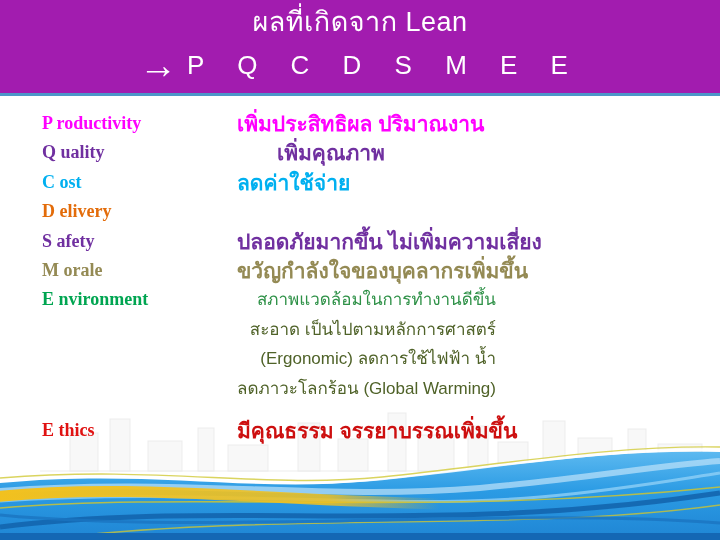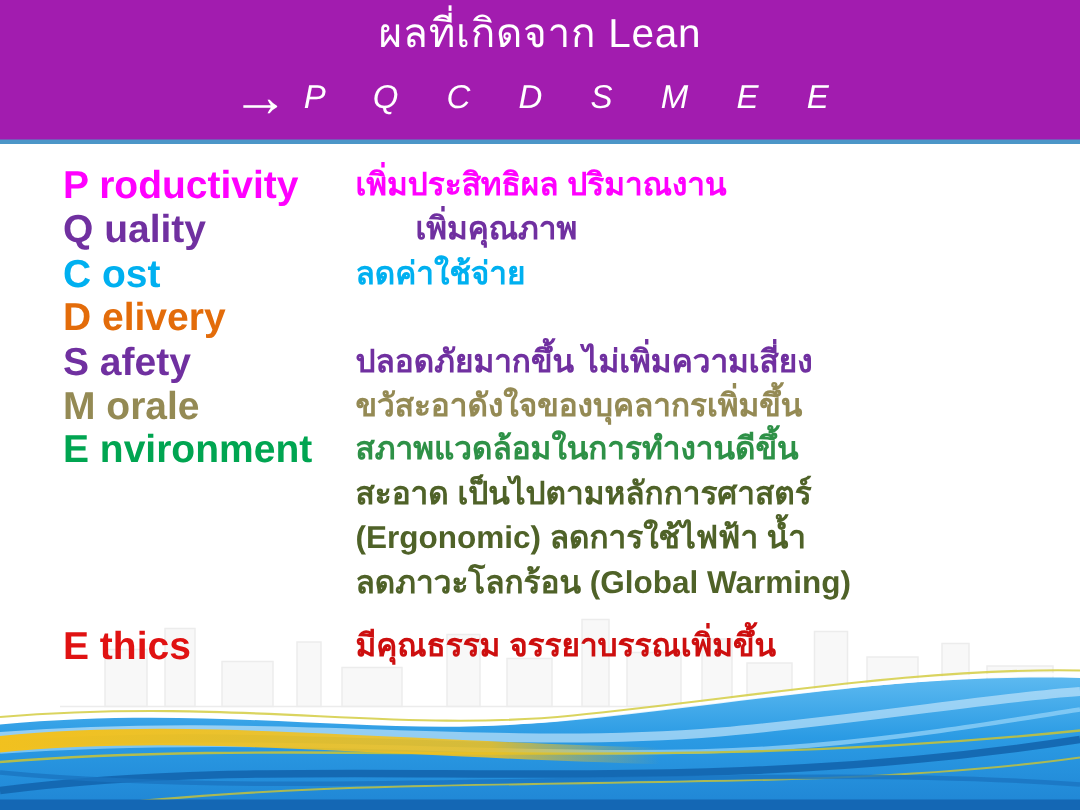--- a/index.html
+++ b/index.html
@@ -18,30 +18,30 @@
   }
   .header-title{
     margin-top:5px;font-size:27px;font-weight:400;line-height:34px;
     letter-spacing:0.5px;
   }
   .header-acronym-line{
     display:flex;justify-content:center;align-items:center;
     margin-top:6px;line-height:40px;
   }
   .arrow{font-size:38px;font-weight:400;margin-right:10px;line-height:38px;}
-  .acronym{font-size:22px;font-weight:400;letter-spacing:13px;font-style:italic;}
+  .acronym{font-size:26px;font-weight:400;letter-spacing:13px;}
 
   
   .content{position:absolute;top:109px;left:42px;width:668px;z-index:2;}
   .row{display:flex;align-items:flex-start;}
   .row .label{
-    flex:none;width:195px;font-size:26px;font-weight:700;line-height:29.4px;
+    flex:none;width:195px;font-size:18px;font-weight:700;line-height:29.4px;font-family:Liberation Serif, serif;
   }
   .row .desc{font-size:21px;font-weight:700;line-height:29.4px;}
-  .env-lines .line{font-size:21px;font-weight:700;line-height:29.4px;}
+  .env-lines .line{font-size:17px;font-weight:400;line-height:29.4px;text-align:right;}
   .row-ethics{margin-top:13px;}
 
   
   .decoration{position:absolute;left:0;bottom:0;width:720px;height:145px;z-index:1;}
 </style>
 </head>
 <body>
 
 <div class="slide">
 
@@ -74,21 +74,21 @@
       <span class="label" style="color: rgb(227, 108, 10);">D elivery</span>
     </div>
 
     <div class="row">
       <span class="label" style="color: rgb(112, 48, 160);">S afety</span>
       <span class="desc" style="color: rgb(112, 48, 160);">ปลอดภัยมากขึ้น ไม่เพิ่มความเสี่ยง</span>
     </div>
 
     <div class="row">
       <span class="label" style="color: rgb(148, 138, 84);">M orale</span>
-      <span class="desc" style="color: rgb(148, 138, 84);">ขวัสะอาดังใจของบุคลากรเพิ่มขึ้น</span>
+      <span class="desc" style="color: rgb(148, 138, 84);">ขวัญกำลังใจของบุคลากรเพิ่มขึ้น</span>
     </div>
 
     <div class="row">
       <span class="label" style="color: rgb(0, 165, 81);">E nvironment</span>
       <div class="env-lines">
         <div class="line" style="color: rgb(46, 145, 71);">สภาพแวดล้อมในการทำงานดีขึ้น</div>
         <div class="line" style="color: rgb(79, 98, 40);">สะอาด เป็นไปตามหลักการศาสตร์</div>
         <div class="line" style="color: rgb(79, 98, 40);">(Ergonomic) ลดการใช้ไฟฟ้า น้ำ</div>
         <div class="line" style="color: rgb(79, 98, 40);">ลดภาวะโลกร้อน (Global Warming)</div>
       </div>

